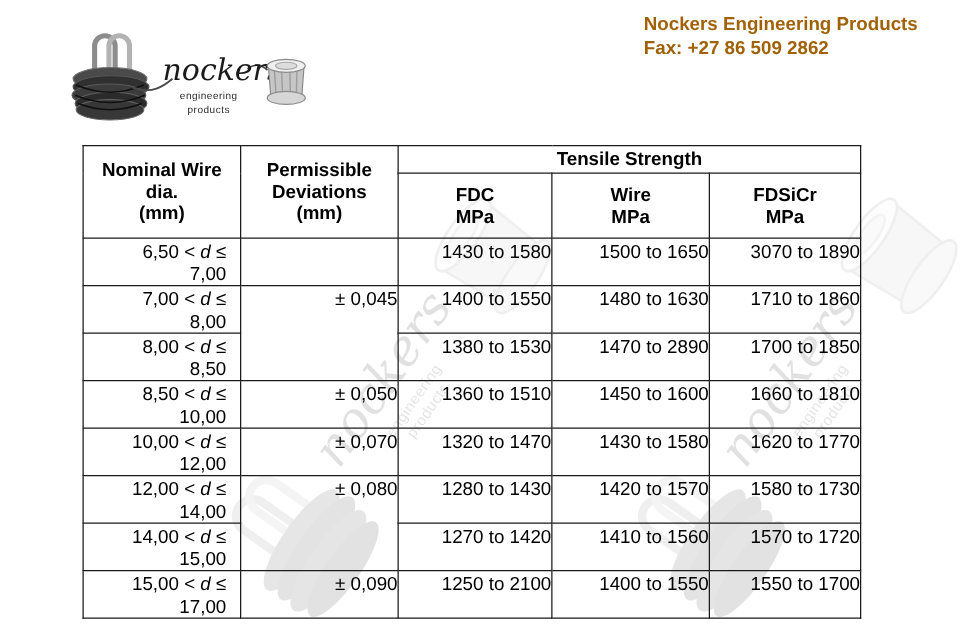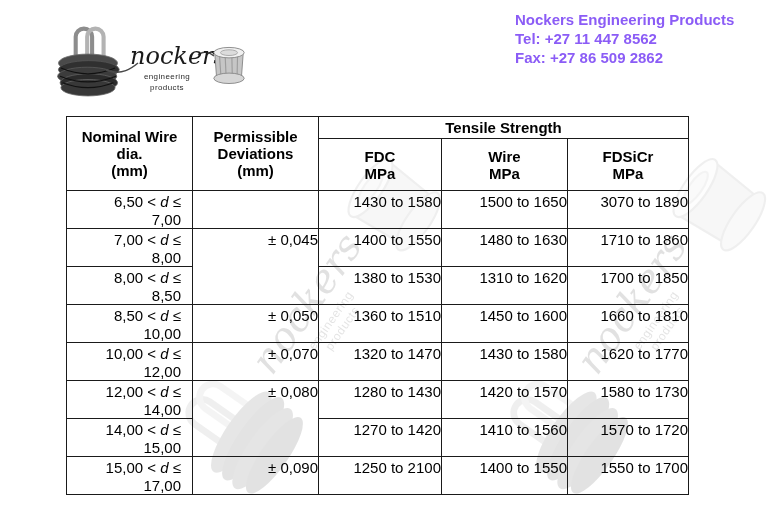--- a/index.html
+++ b/index.html
@@ -16,21 +16,21 @@
     font-family: "DejaVu Serif", serif; font-style: italic; font-size: 24px; color: #1a1a1a;
   }
   .logo-tag1, .logo-tag2 {
     position: absolute; left: 76px; width: 74px; text-align: center;
     font-size: 8px; color: #2b2b2b; letter-spacing: 0.4px;
   }
   .logo-tag1 { top: 66px; }
   .logo-tag2 { top: 77px; }
 
   
-  .contact { position: absolute; left: 515px; top: 10px; font-weight: bold; font-size: 15px; line-height: 19px; color: #8b5cf6; }
+  .contact { position: absolute; left: 515px; top: 10px; font-weight: bold; font-size: 15px; line-height: 19px; color: #a16207; }
 
   
   .wm {
     position: absolute; display: flex; align-items: center; gap: 8px;
     opacity: 0.13; transform: rotate(-55deg); z-index: 0; pointer-events: none;
   }
   .wm1 { left: 125px; top: 255px; }
   .wm2 { left: 450px; top: 255px; }
   .wm-text { text-align: center; }
   .wm-script { font-family: "DejaVu Serif", serif; font-style: italic; font-size: 40px; color: #222; }
@@ -79,21 +79,20 @@
       <path d="M5 9 L7 36 h26 L35 9 Z" fill="#c6c6c6" stroke="#8a8a8a"></path>
       <path d="M10 12 L11.5 34 M16 13 L17 35 M23 13 L23.5 35 M29 12 L28.5 34" stroke="#9d9d9d" stroke-width="1.2" fill="none"></path>
       <ellipse cx="20" cy="36" rx="16" ry="5.5" fill="#d6d6d6" stroke="#8a8a8a"></ellipse>
       <ellipse cx="20" cy="9" rx="16" ry="5.5" fill="#f0f0f0" stroke="#8a8a8a"></ellipse>
       <ellipse cx="20" cy="9" rx="9" ry="3" fill="#dcdcdc" stroke="#aaa"></ellipse>
     </svg>
   </div>
 
   <div class="contact">
     <div>Nockers Engineering Products</div>
-    <div>Tel: +27 11 447 8562</div>
     <div>Fax: +27 86 509 2862</div>
   </div>
 
   <div class="wm wm1">
     <svg width="110" height="132" viewBox="0 0 78 98">
       <path d="M24 54 V22 a10 10 0 0 1 20 0 V50" stroke="#8d8d8d" stroke-width="5" fill="none"></path>
       <path d="M38 54 V22 a10 10 0 0 1 20 0 V50" stroke="#b3b3b3" stroke-width="5" fill="none"></path>
       <ellipse cx="39" cy="54" rx="36" ry="11" fill="#4a4a4a"></ellipse>
       <ellipse cx="40" cy="64" rx="37" ry="11" fill="#303030"></ellipse>
       <ellipse cx="38" cy="74" rx="36" ry="11" fill="#3c3c3c"></ellipse>
@@ -181,21 +180,21 @@
       <tr>
         <td class="cell-dia"><span>7,00</span><span> &lt; </span><i class="dvar">d</i><span> ≤</span><br><span>8,00</span></td>
         <td class="cell-dev dev-merged" rowspan="2">± 0,045</td>
         <td class="cell-val">1400 to 1550</td>
         <td class="cell-val">1480 to 1630</td>
         <td class="cell-val">1710 to 1860</td>
       </tr>
       <tr>
         <td class="cell-dia"><span>8,00</span><span> &lt; </span><i class="dvar">d</i><span> ≤</span><br><span>8,50</span></td>
         <td class="cell-val">1380 to 1530</td>
-        <td class="cell-val">1310 to 1620</td>
+        <td class="cell-val">1470 to 2890</td>
         <td class="cell-val">1700 to 1850</td>
       </tr>
       <tr>
         <td class="cell-dia"><span>8,50</span><span> &lt; </span><i class="dvar">d</i><span> ≤</span><br><span>10,00</span></td>
         <td class="cell-dev">± 0,050</td>
         <td class="cell-val">1360 to 1510</td>
         <td class="cell-val">1450 to 1600</td>
         <td class="cell-val">1660 to 1810</td>
       </tr>
       <tr>

